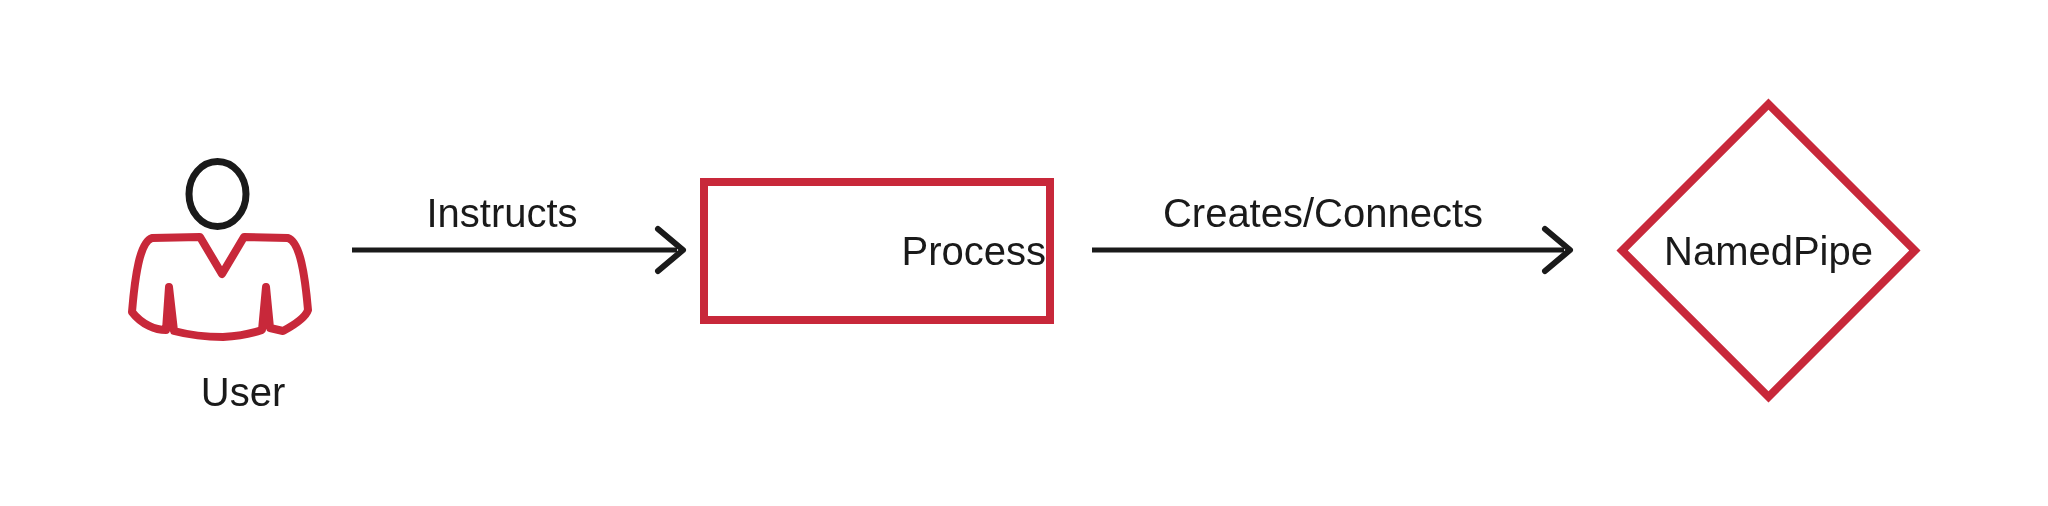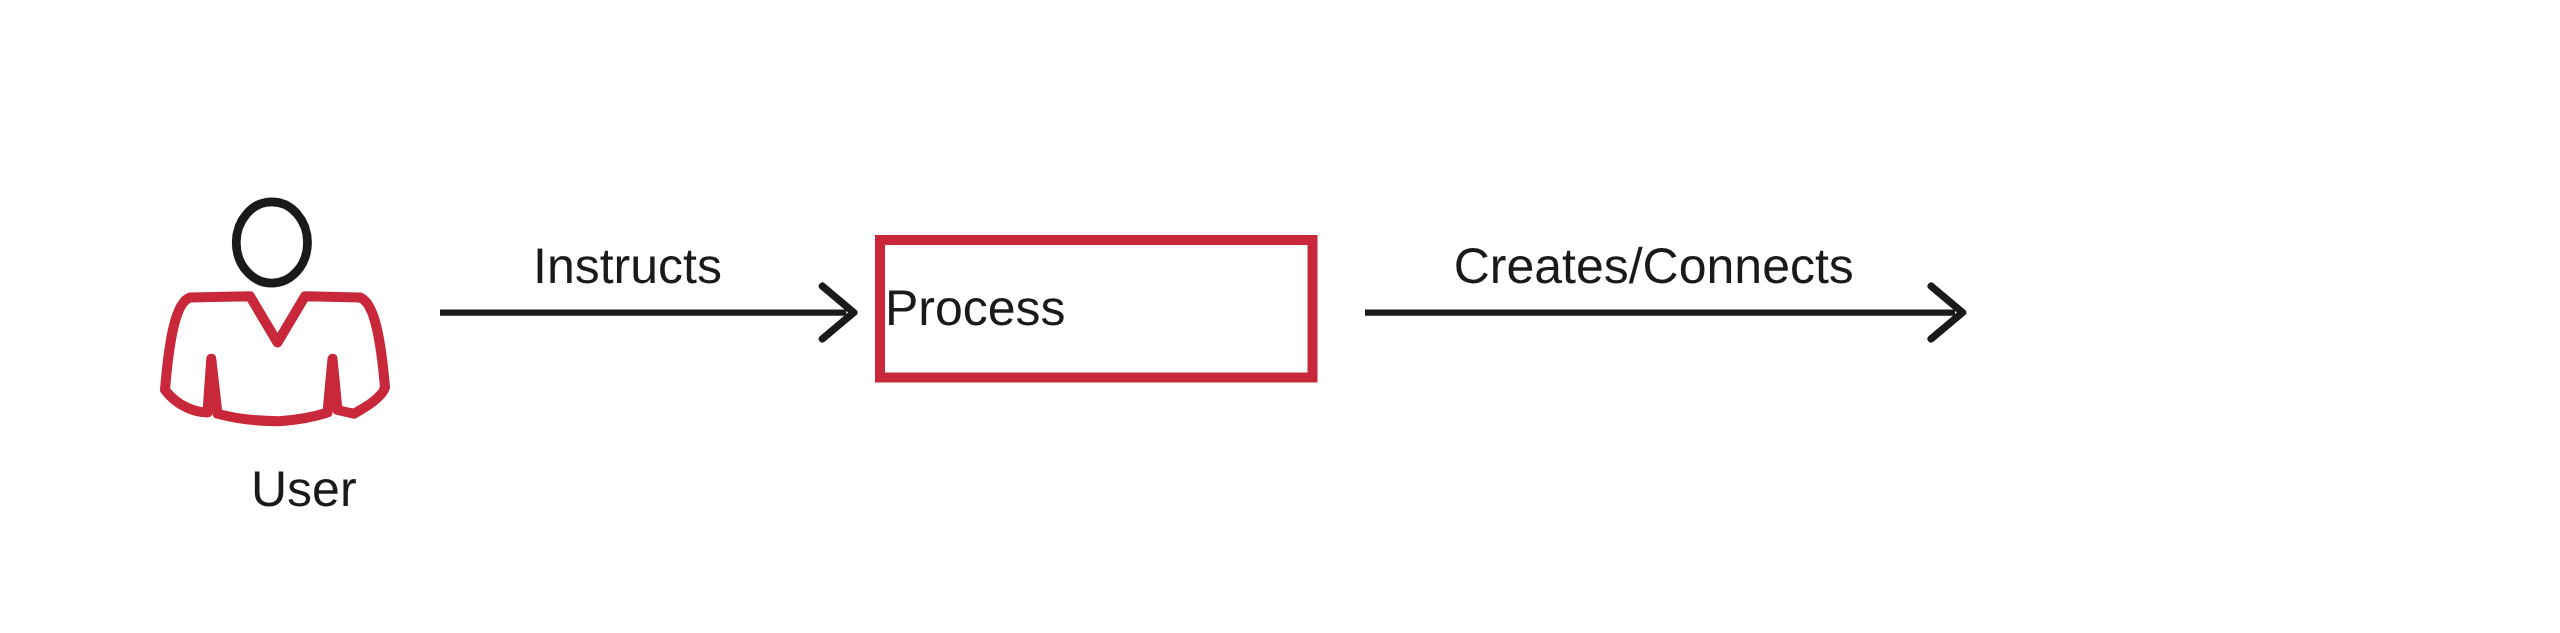--- a/index.html
+++ b/index.html
@@ -18,24 +18,24 @@
   
   .head{fill:var(--node_fill,#fff);stroke:var(--ink,#1a1a1a);stroke-width:7px;}
   .shirt{fill:var(--node_fill,#fff);stroke:var(--red,#C8283A);stroke-width:8px;
          stroke-linejoin:round;stroke-linecap:round;}
   .arrow-line{stroke:var(--ink,#1a1a1a);stroke-width:5px;}
   .arrow-head{fill:none;stroke:var(--ink,#1a1a1a);stroke-width:6px;
               stroke-linejoin:round;stroke-linecap:round;}
 
   
   .process-box{
-    position:absolute;left:700px;top:188px;width:354px;height:118px;
+    position:absolute;left:700px;top:178px;width:354px;height:146px;
     box-sizing:border-box;border:8px solid var(--red,#C8283A);
     background:var(--node_fill,#fff);
-    display:flex;align-items:center;justify-content:flex-start;
+    display:flex;align-items:center;justify-content:flex-end;
   }
   .diamond-wrap{
     position:absolute;left:1661px;top:143px;width:215px;height:215px;
   }
   .diamond-shape{
     position:absolute;left:0;top:0;width:215px;height:215px;
     box-sizing:border-box;border:8px solid var(--red,#C8283A);
     background:var(--node_fill,#fff);
     transform:rotate(45deg);
   }
@@ -92,18 +92,22 @@
     <g>
       <line class="arrow-line" x1="1092" y1="250" x2="1564" y2="250"></line>
       <polyline class="arrow-head" points="1545,229 1570,250 1545,271"></polyline>
     </g>
   </svg>
 
   <div class="process-box">
     <span class="lbl">Process</span>
   </div>
 
+  <div class="diamond-wrap">
+    <div class="diamond-shape"></div>
+    <span class="lbl diamond-label">NamedPipe</span>
+  </div>
 
   <div class="lbl actor-label">User</div>
   <div class="lbl edge-label e0">Instructs</div>
   <div class="lbl edge-label e1">Creates/Connects</div>
 
 </div>
 
 </body></html>

